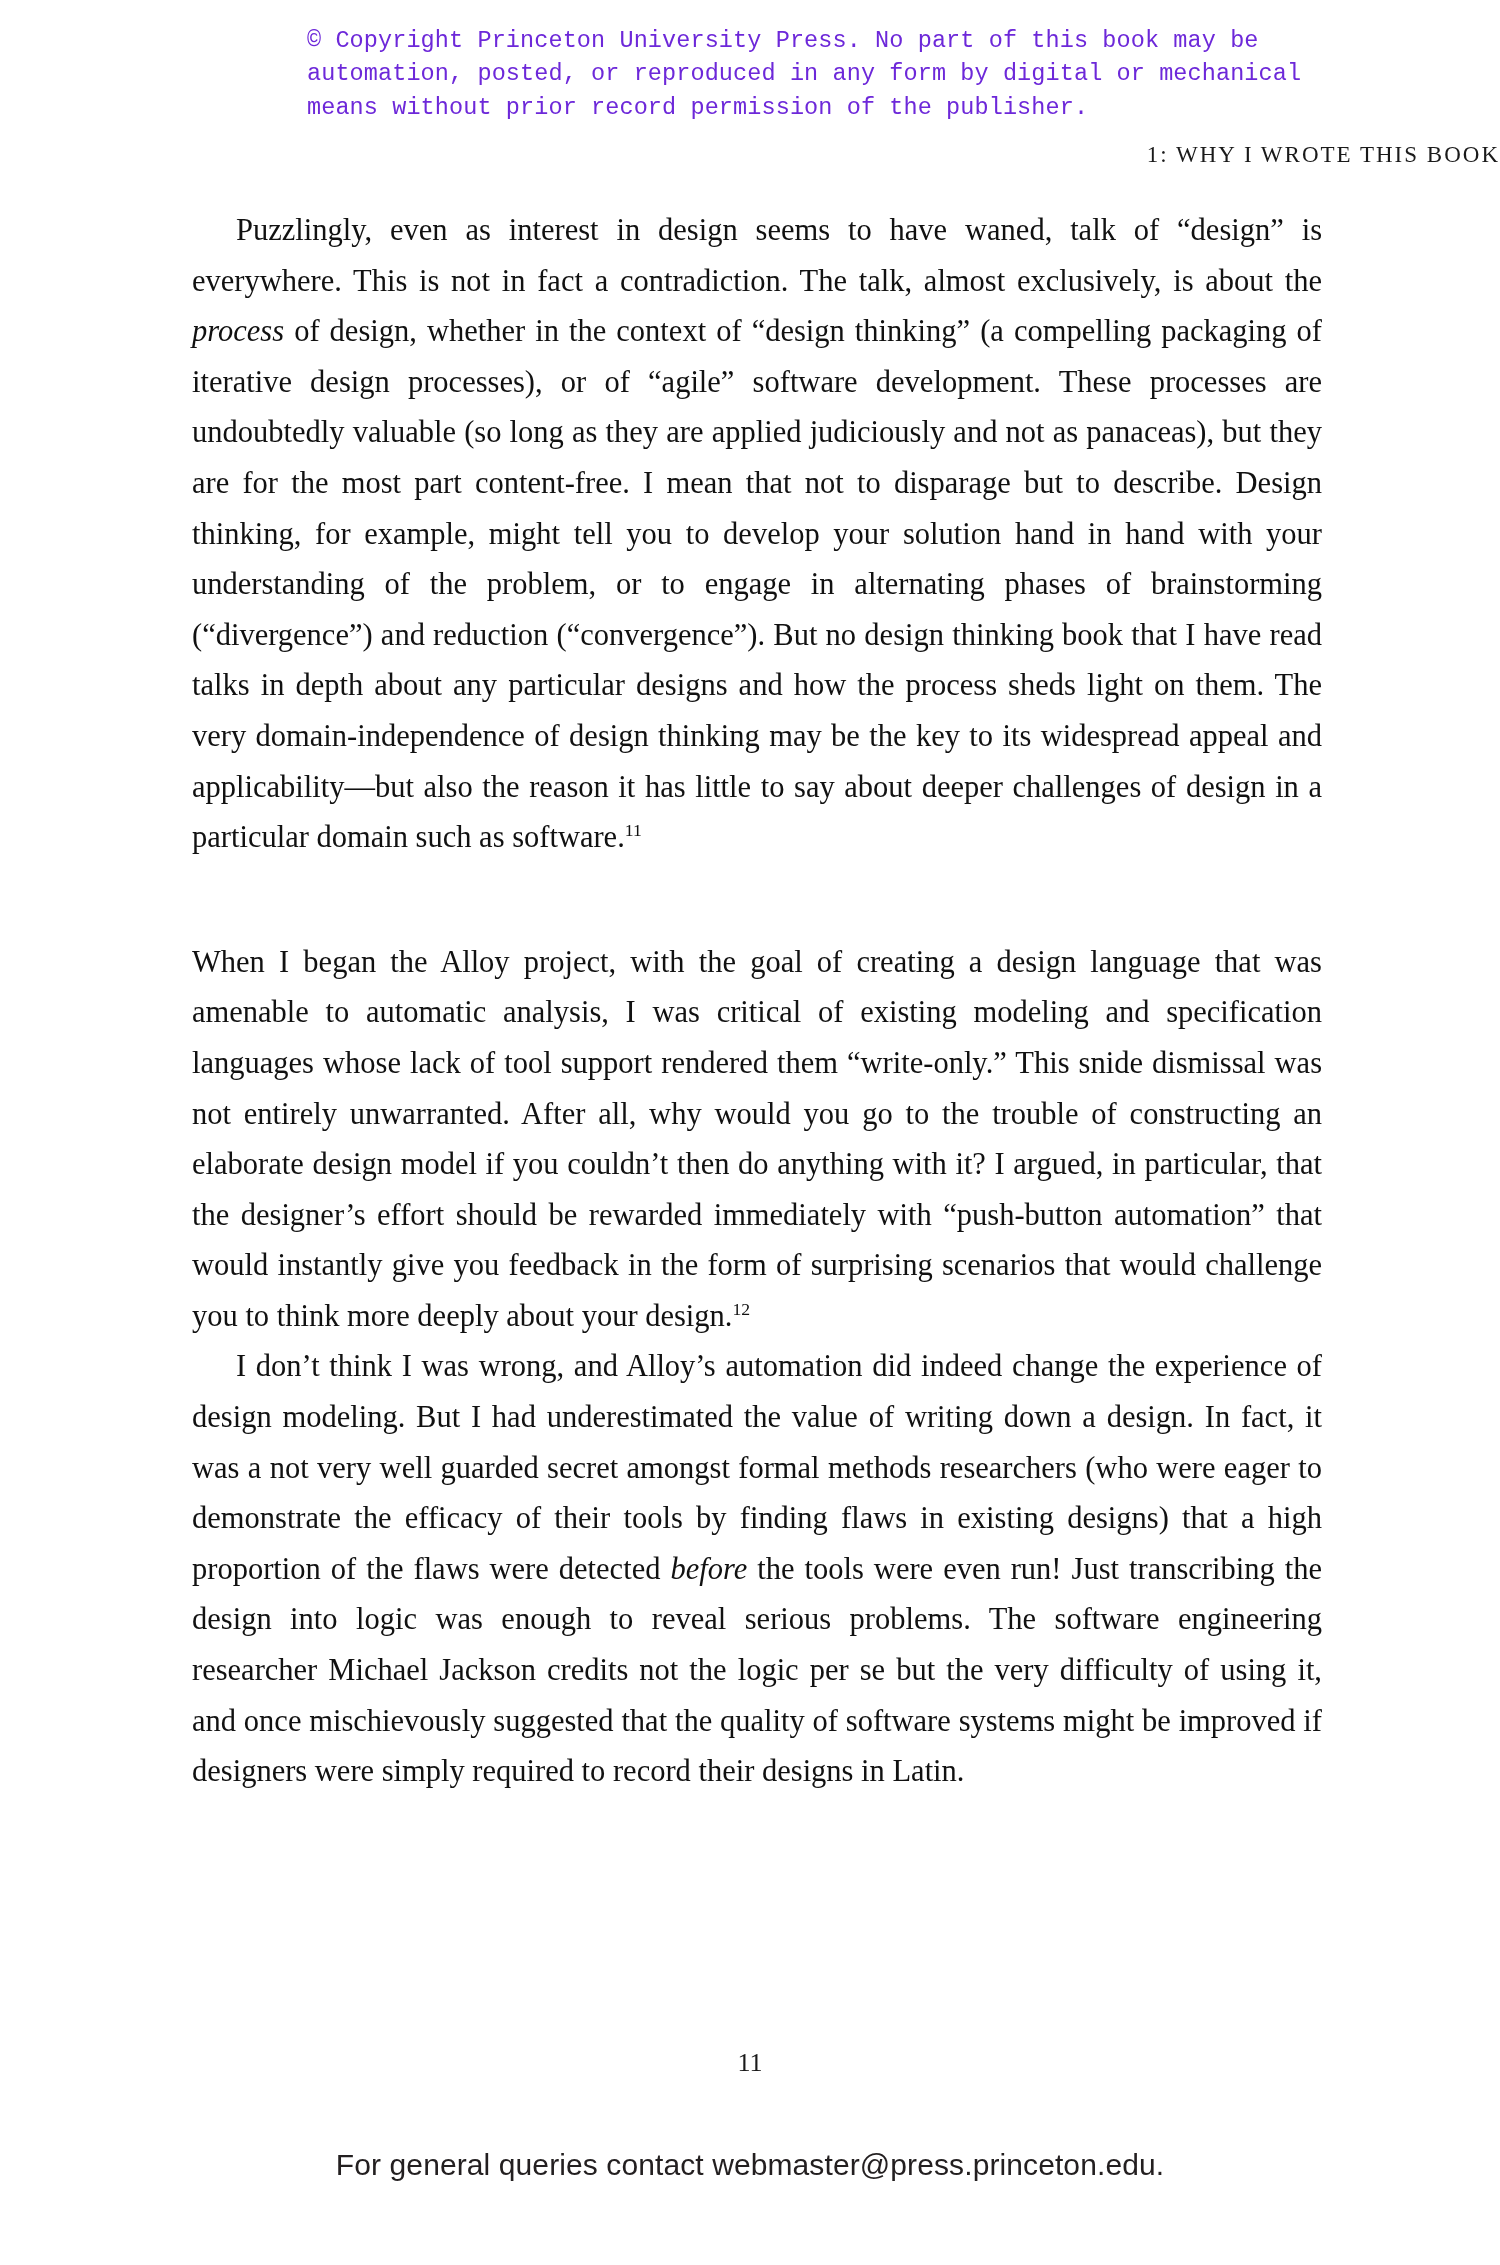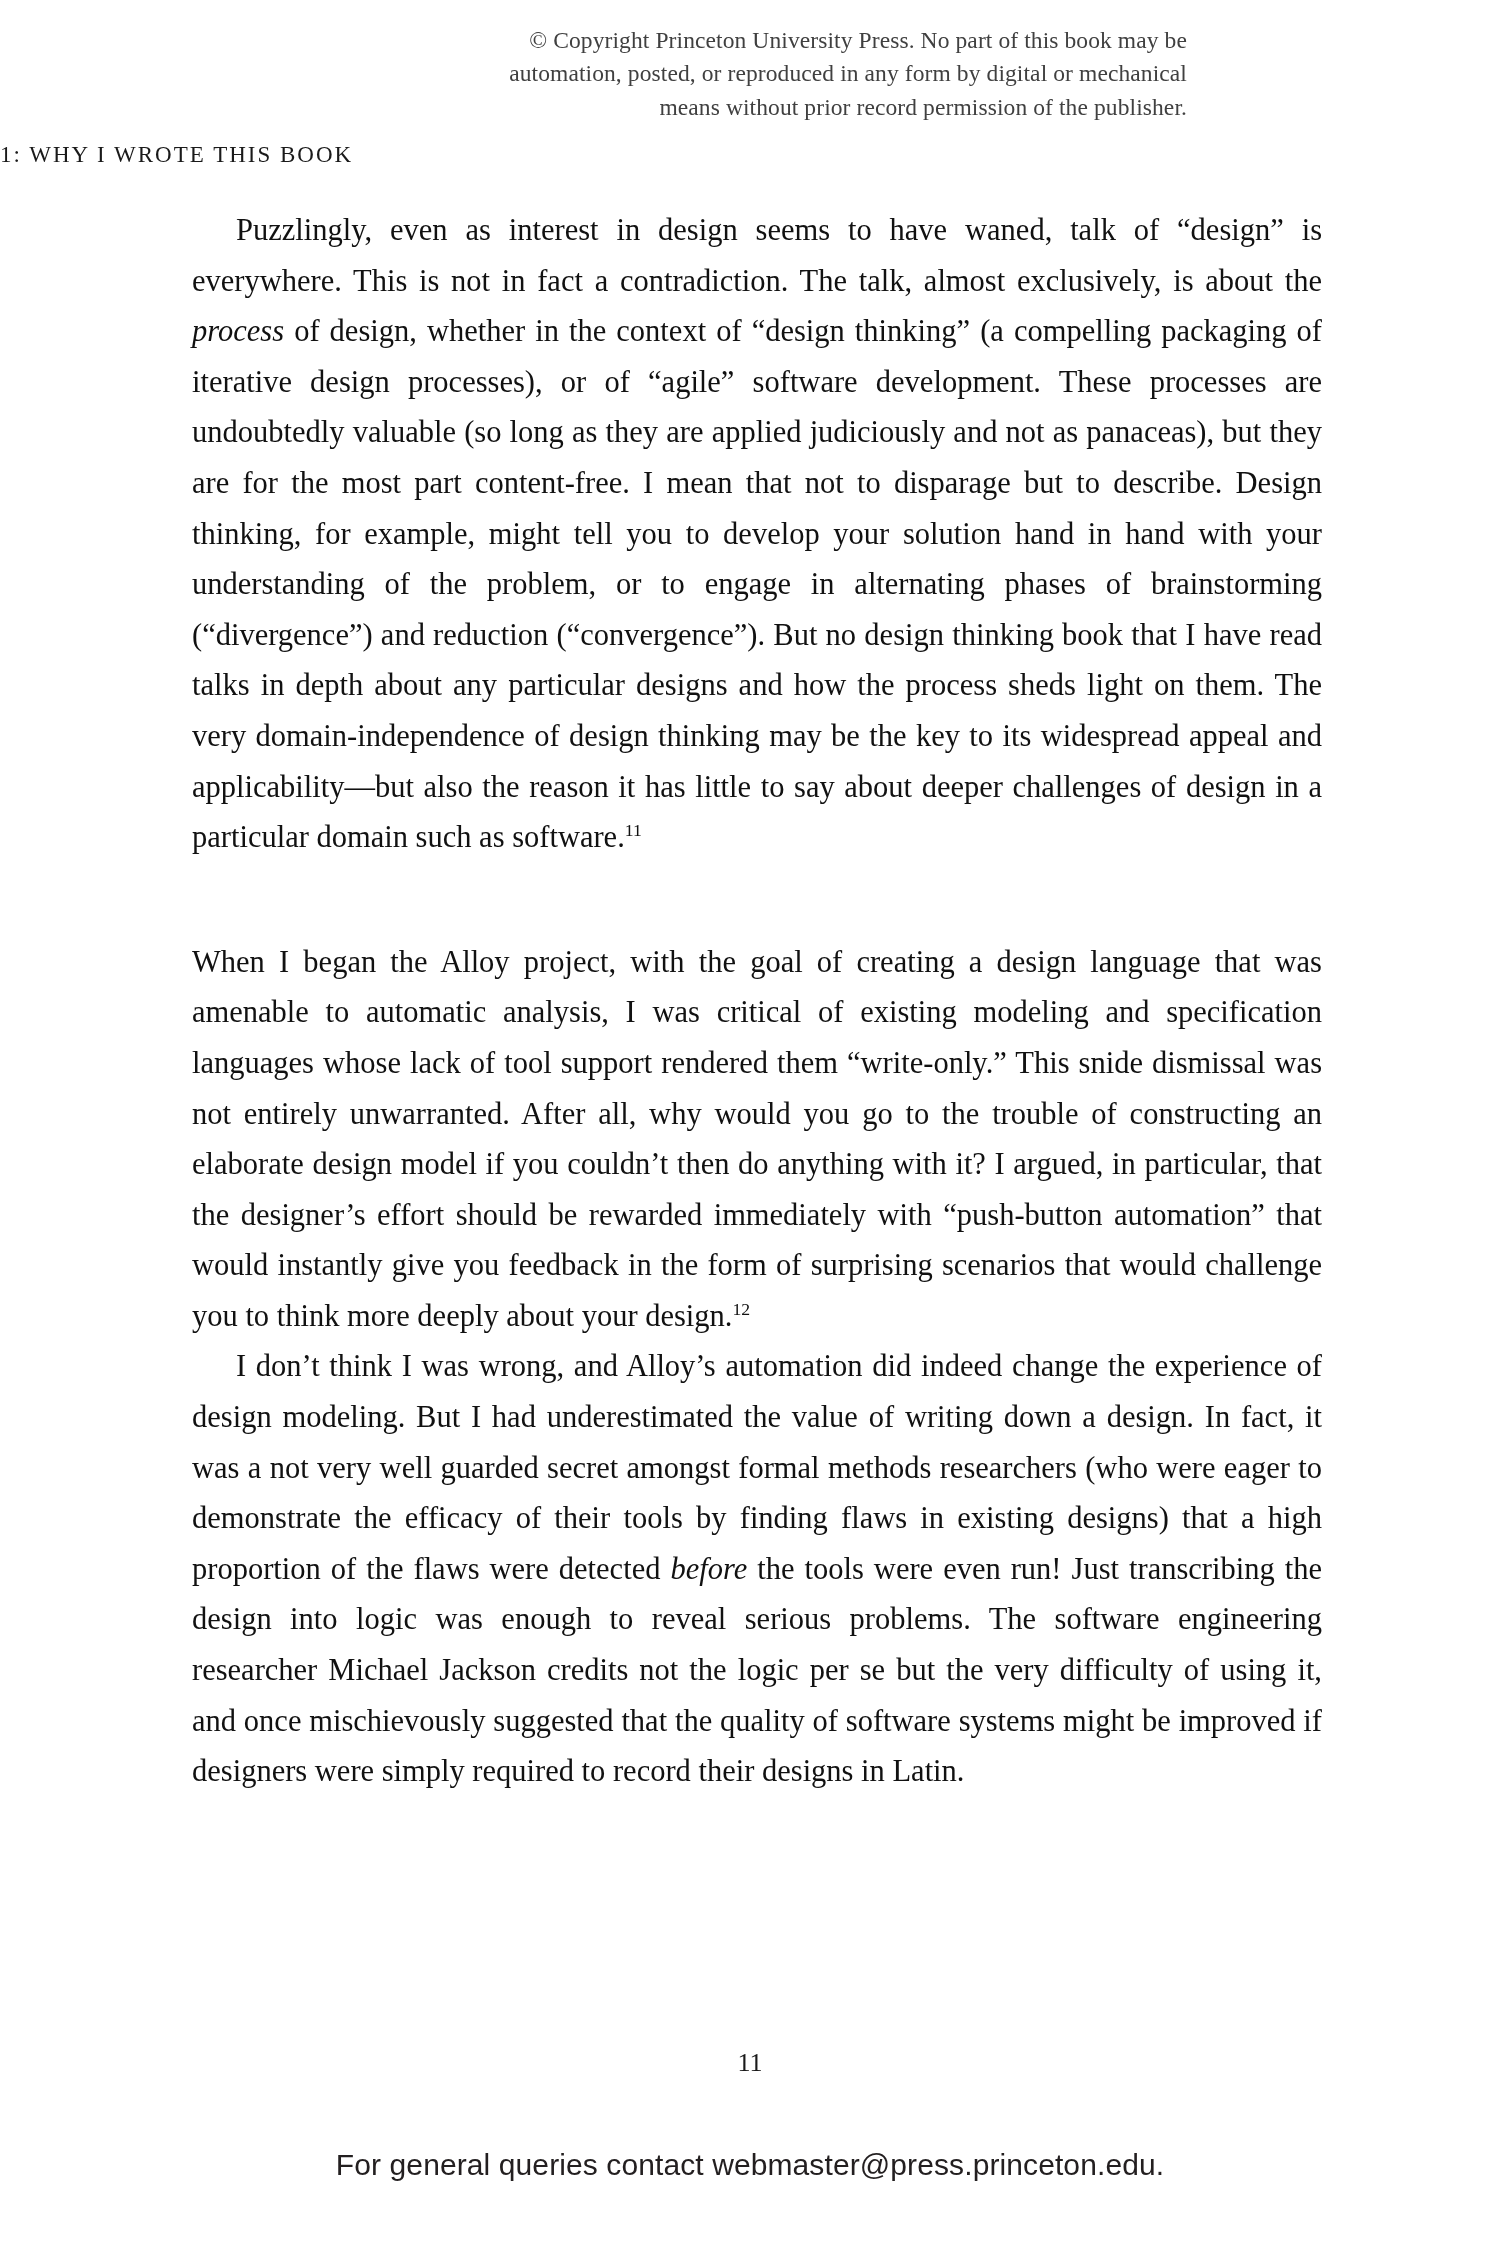--- a/index.html
+++ b/index.html
@@ -15,36 +15,35 @@
     overflow: hidden;
     box-sizing: border-box;
   }
 
   
   .copyright {
     position: absolute;
     left: 307px;
     top: 24px;
     width: 880px;
-    font-family: Liberation Serif, serif;
+    font-family: Liberation Mono, monospace;
     font-size: 23.5px;
     line-height: 1.42;
-    color: #404040;
+    color: #6d28d9;
     letter-spacing: 0.1px;
-    text-align: right;
   }
   .copyright .cline { display: block; white-space: nowrap; }
 
   
   .running-head {
     position: absolute;
     left: 0;
     top: 142px;
     width: 1500px;
-    text-align: left;
+    text-align: right;
     font-family: "Liberation Serif", serif;
     font-size: 23px;
     letter-spacing: 2.0px;
     color: #1a1a1a;
     font-variant: small-caps;
     text-transform: none;
   }
 
   
   .textblock {

